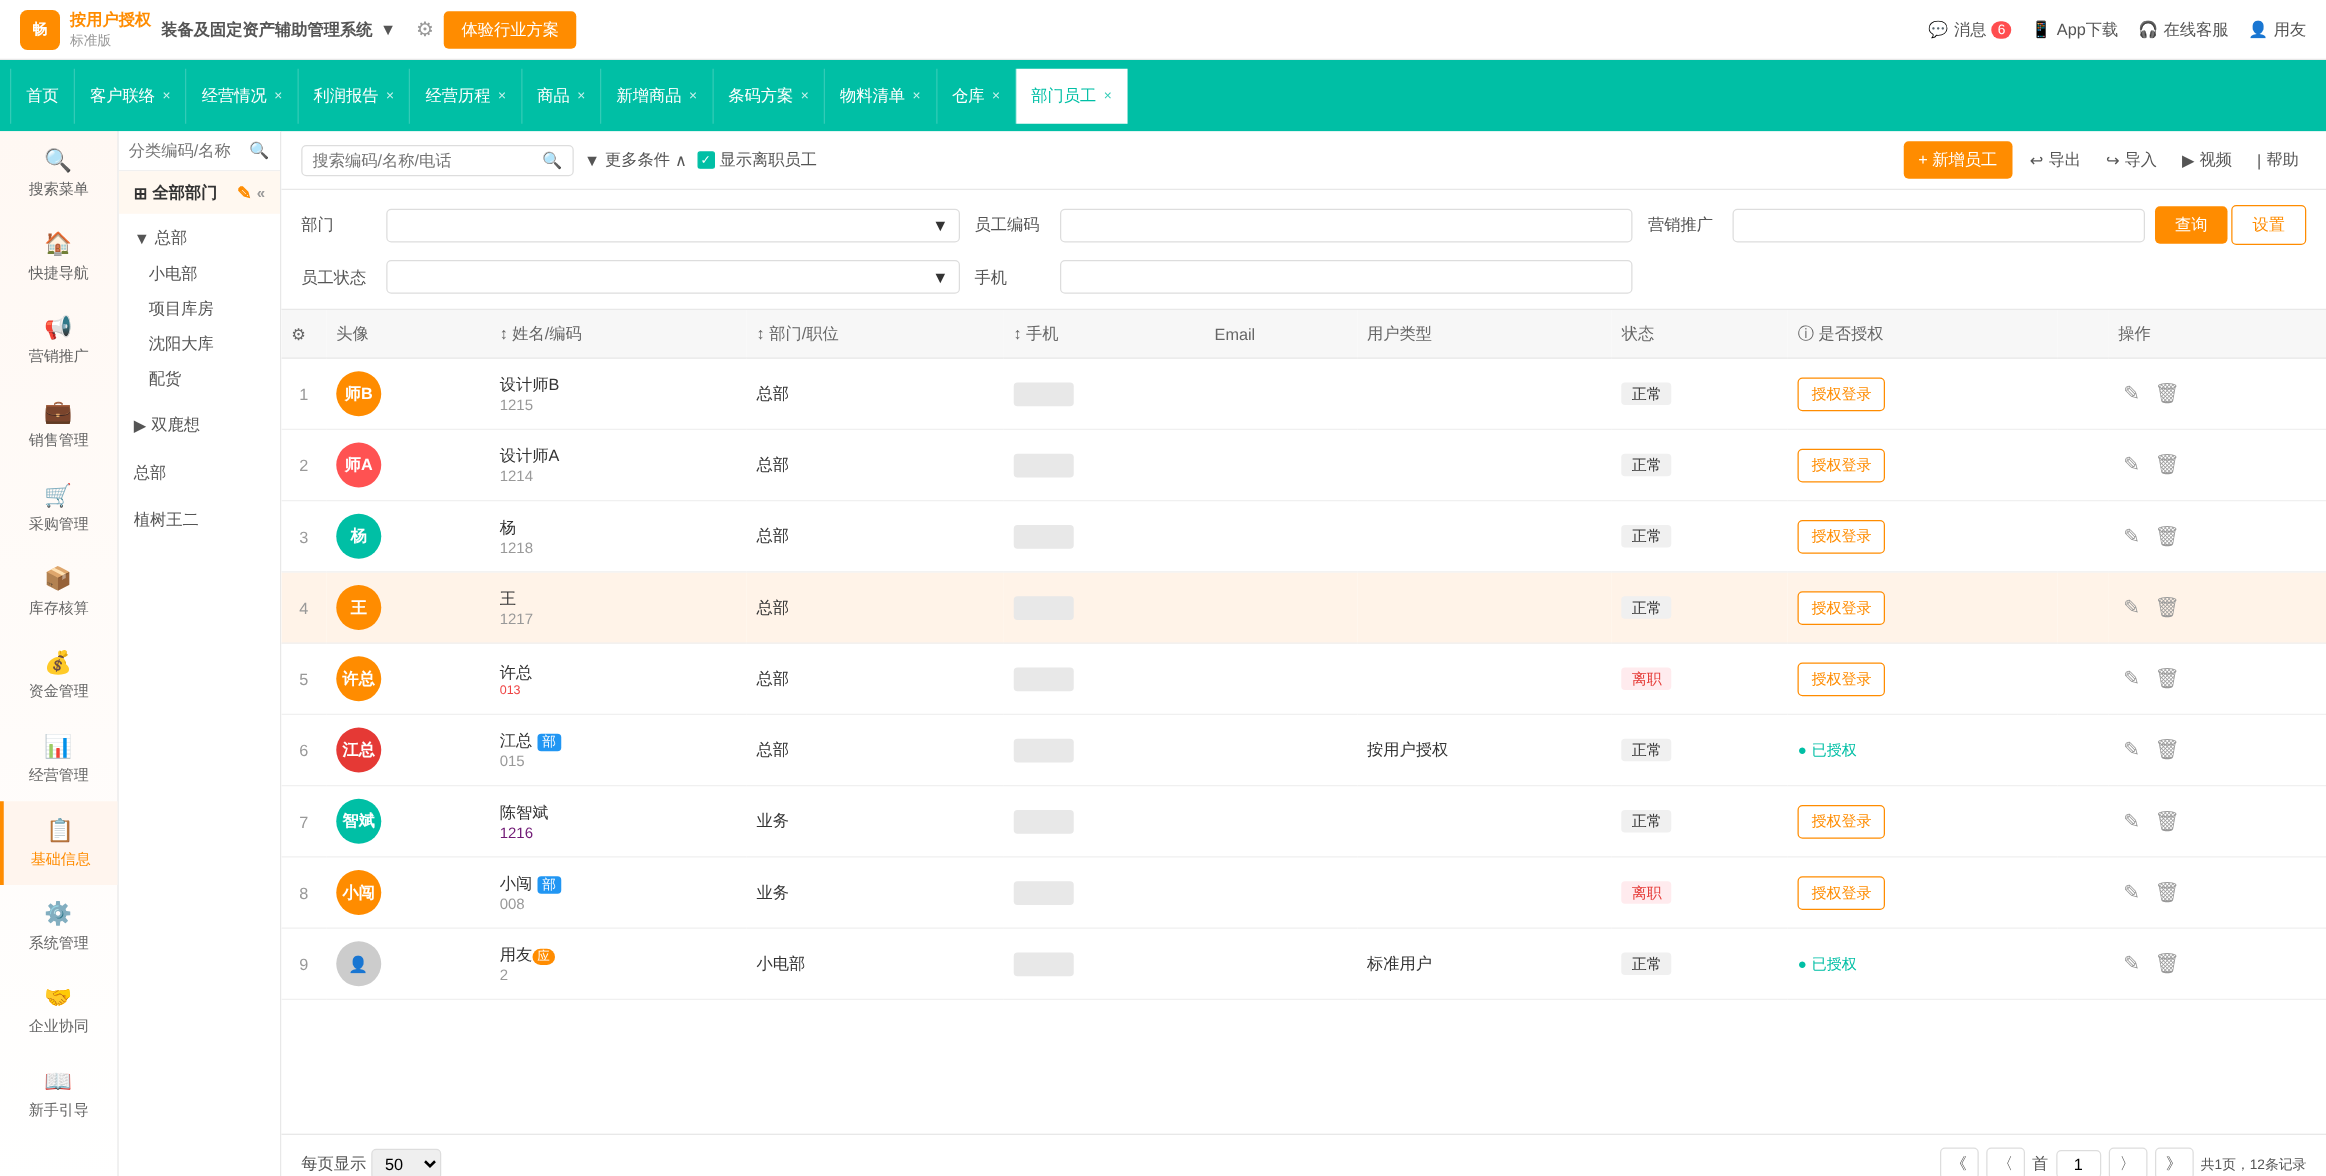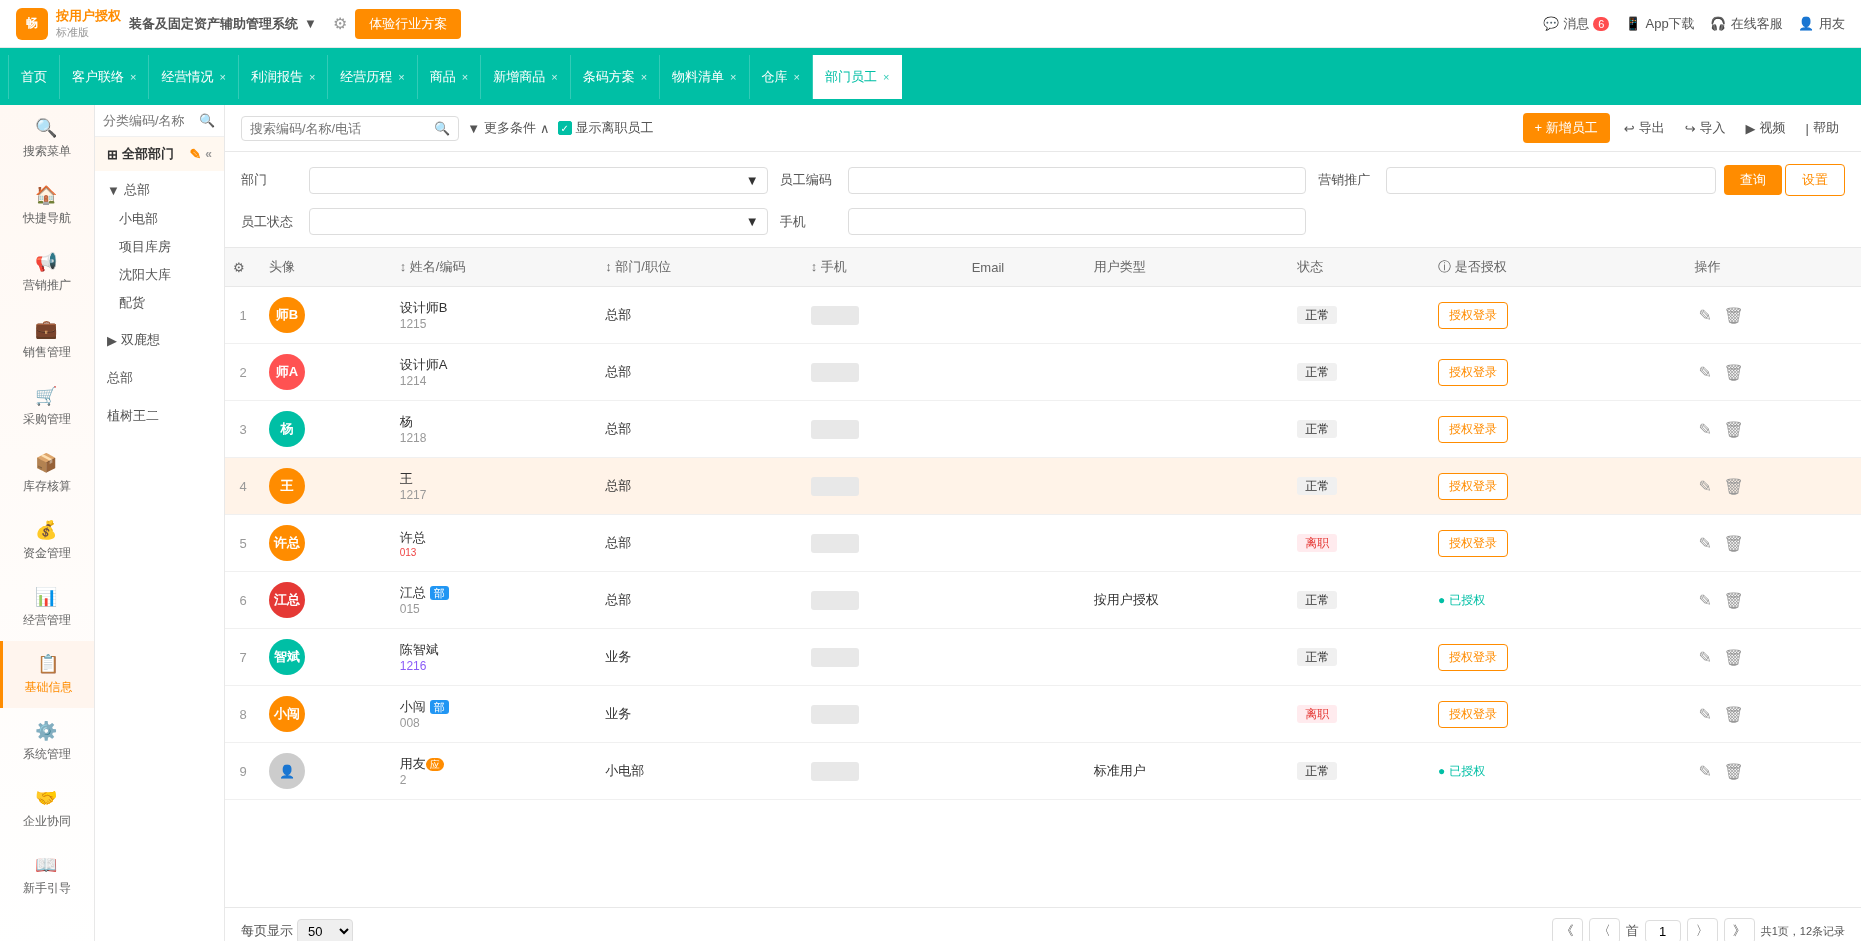--- a/index.html
+++ b/index.html
@@ -524,21 +524,21 @@
       <span class="op-btn">🗑</span>
     </td>
   </tr>
             <tr>
     <td class="row-num">7</td>
     <td>
       <div class="avatar" style="background:#00bfa5;">智斌</div>
     </td>
     <td>
       <div style="font-size:13px;">陈智斌</div>
-      <div style="color:#8b5cf6;font-size:12px;">1216</div>
+      <div style="color:#701a75;font-size:12px;">1216</div>
     </td>
     <td>
       <span>业务</span>
     </td>
     <td>
       <span class="blurred"></span>
     </td>
     <td>
       <span></span>
     </td>

